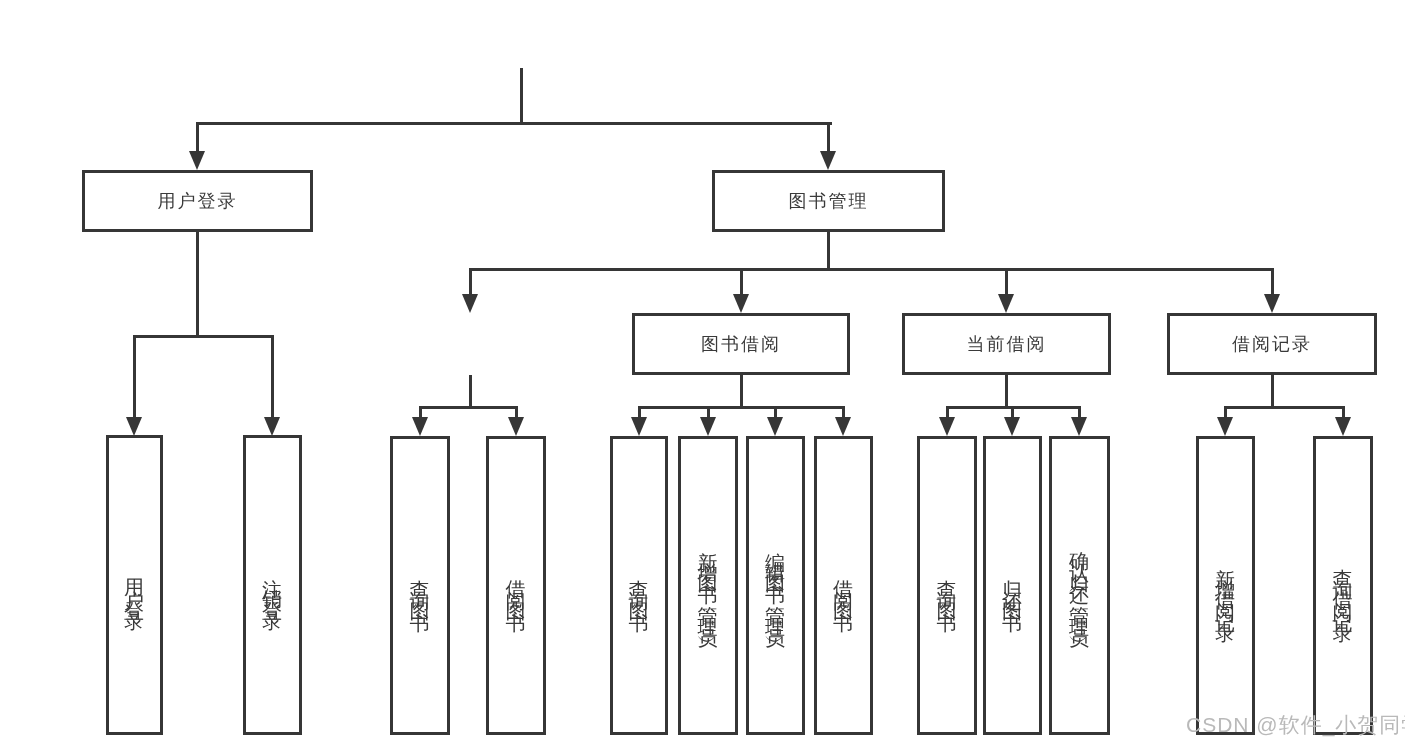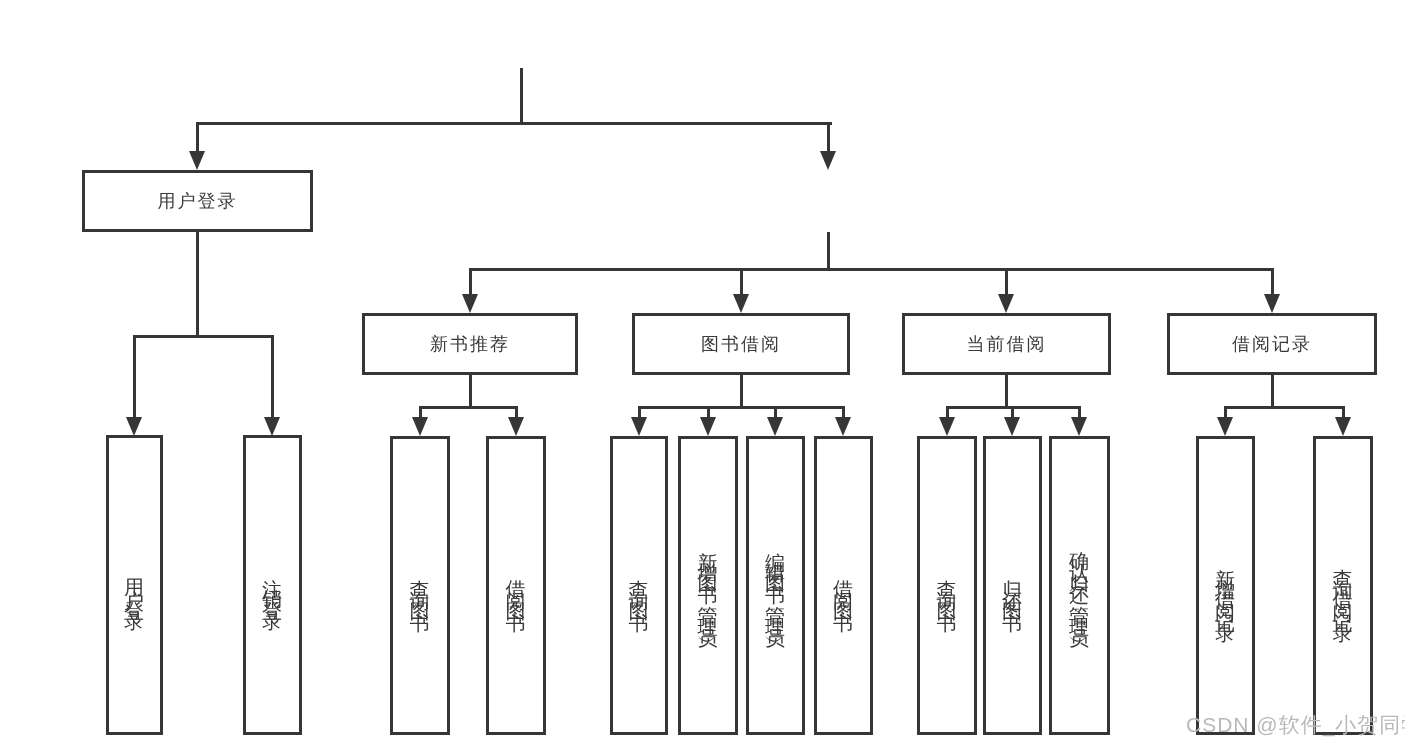--- a/index.html
+++ b/index.html
@@ -30,42 +30,42 @@
   <div class="vline" style="left:520px;top:68px;height:54px"></div>
   <div class="hline" style="left:196px;top:122px;width:636px"></div>
   <div class="vline" style="left:196px;top:122px;height:32px"></div>
   <div class="arrow" style="left:189px;top:151px"></div>
   <div class="vline" style="left:827px;top:122px;height:32px"></div>
   <div class="arrow" style="left:820px;top:151px"></div>
 
   <div class="hbox" style="left:82px;top:170px;width:231px;height:62px">
     <span>用户登录</span>
   </div>
+  <div class="hbox" style="left:712px;top:170px;width:233px;height:62px">
+    <span>图书管理</span>
+  </div>
 
   <div class="vline" style="left:196px;top:232px;height:103px"></div>
   <div class="hline" style="left:133px;top:335px;width:141px"></div>
   <div class="vline" style="left:133px;top:335px;height:84px"></div>
   <div class="arrow" style="left:126px;top:417px"></div>
   <div class="vline" style="left:271px;top:335px;height:84px"></div>
   <div class="arrow" style="left:264px;top:417px"></div>
 
   <div class="vline" style="left:827px;top:232px;height:39px"></div>
   <div class="hline" style="left:469px;top:268px;width:805px"></div>
   <div class="vline" style="left:469px;top:268px;height:29px"></div>
   <div class="arrow" style="left:462px;top:294px"></div>
   <div class="vline" style="left:740px;top:268px;height:29px"></div>
   <div class="arrow" style="left:733px;top:294px"></div>
   <div class="vline" style="left:1005px;top:268px;height:29px"></div>
   <div class="arrow" style="left:998px;top:294px"></div>
   <div class="vline" style="left:1271px;top:268px;height:29px"></div>
   <div class="arrow" style="left:1264px;top:294px"></div>
 
-  <div class="hbox" style="left:362px;top:313px;width:216px;height:62px">
-    <span>新书推荐</span>
-  </div>
   <div class="hbox" style="left:632px;top:313px;width:218px;height:62px">
     <span>图书借阅</span>
   </div>
   <div class="hbox" style="left:1167px;top:313px;width:210px;height:62px">
     <span>借阅记录</span>
   </div>
   <div class="hbox" style="left:902px;top:313px;width:209px;height:62px">
     <span>当前借阅</span>
   </div>
 

